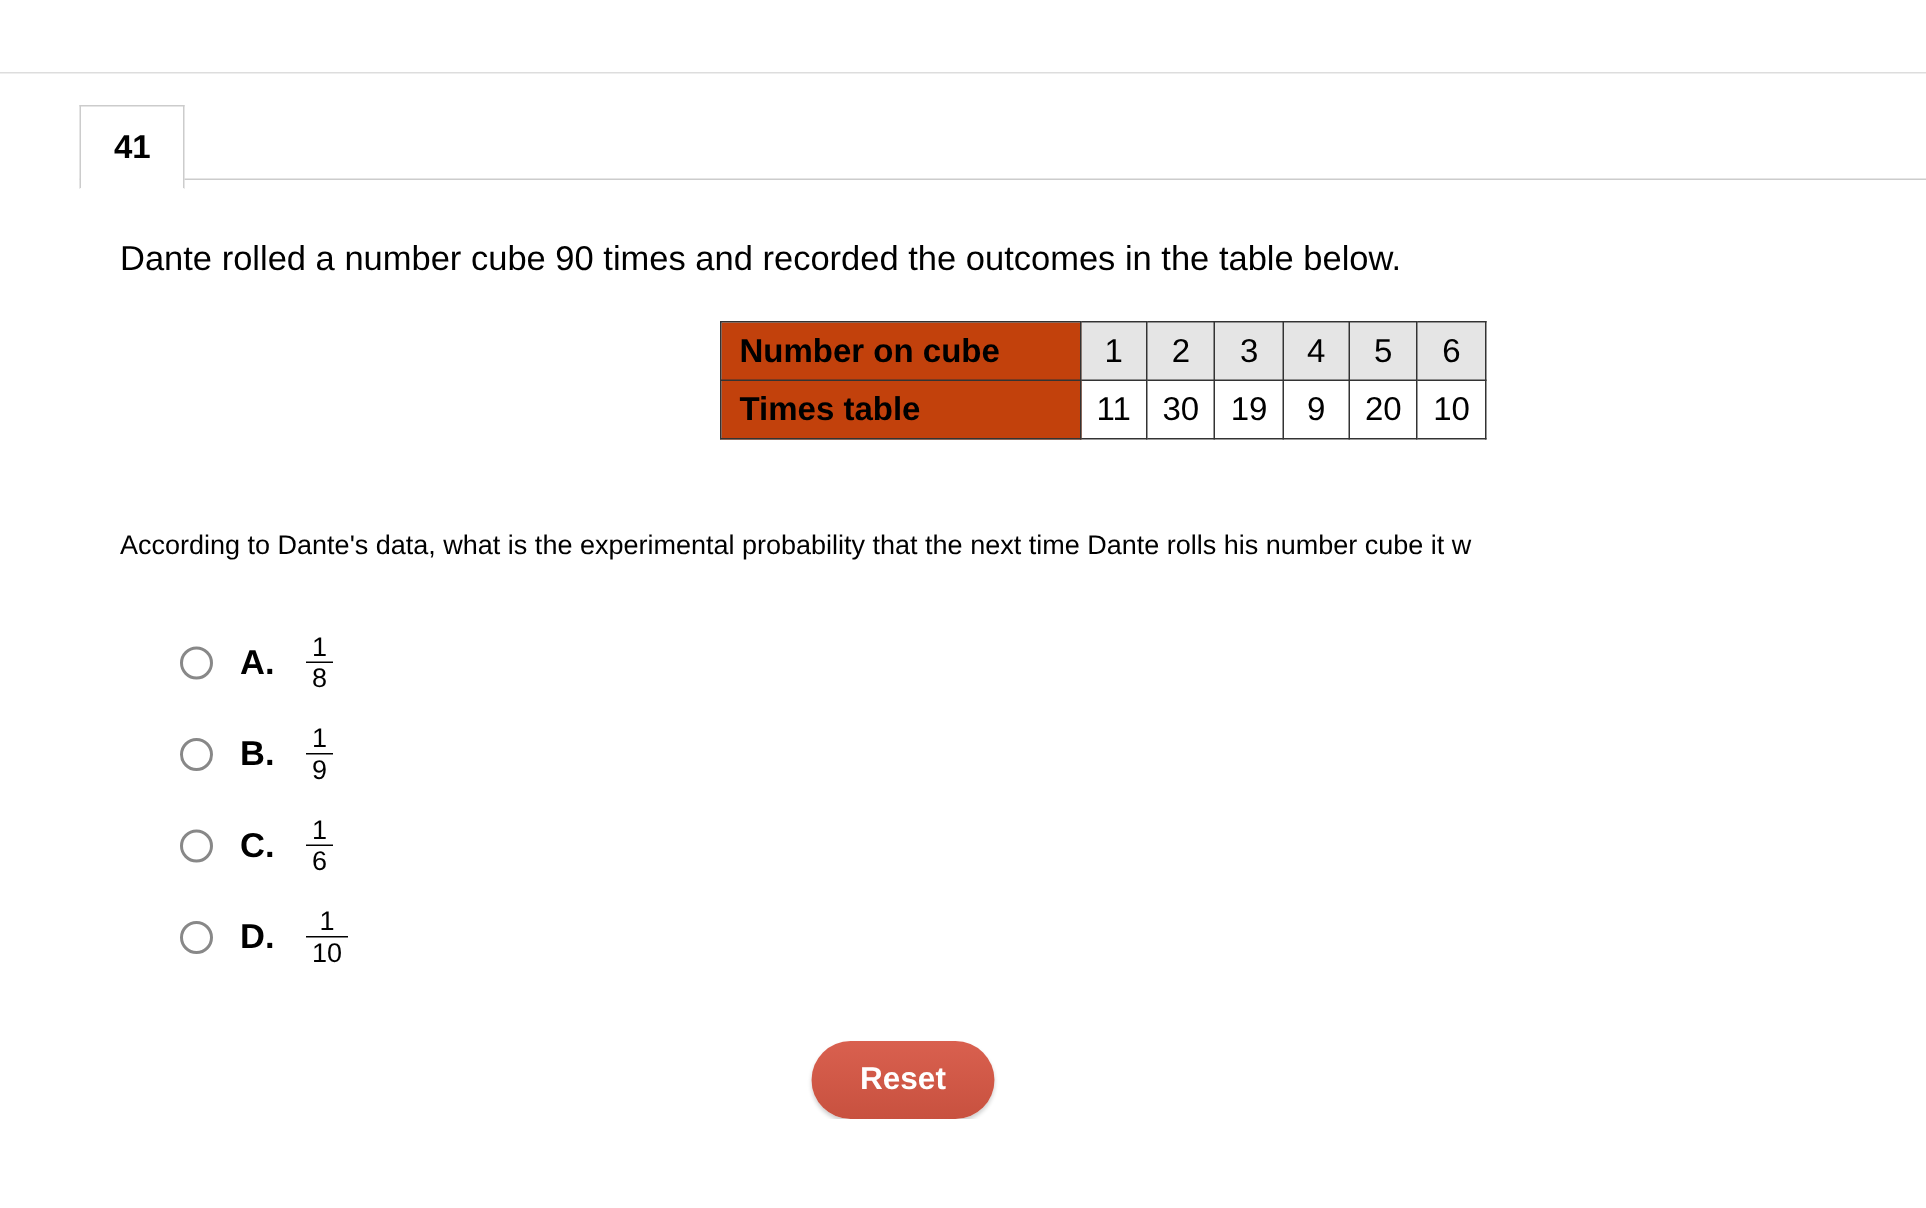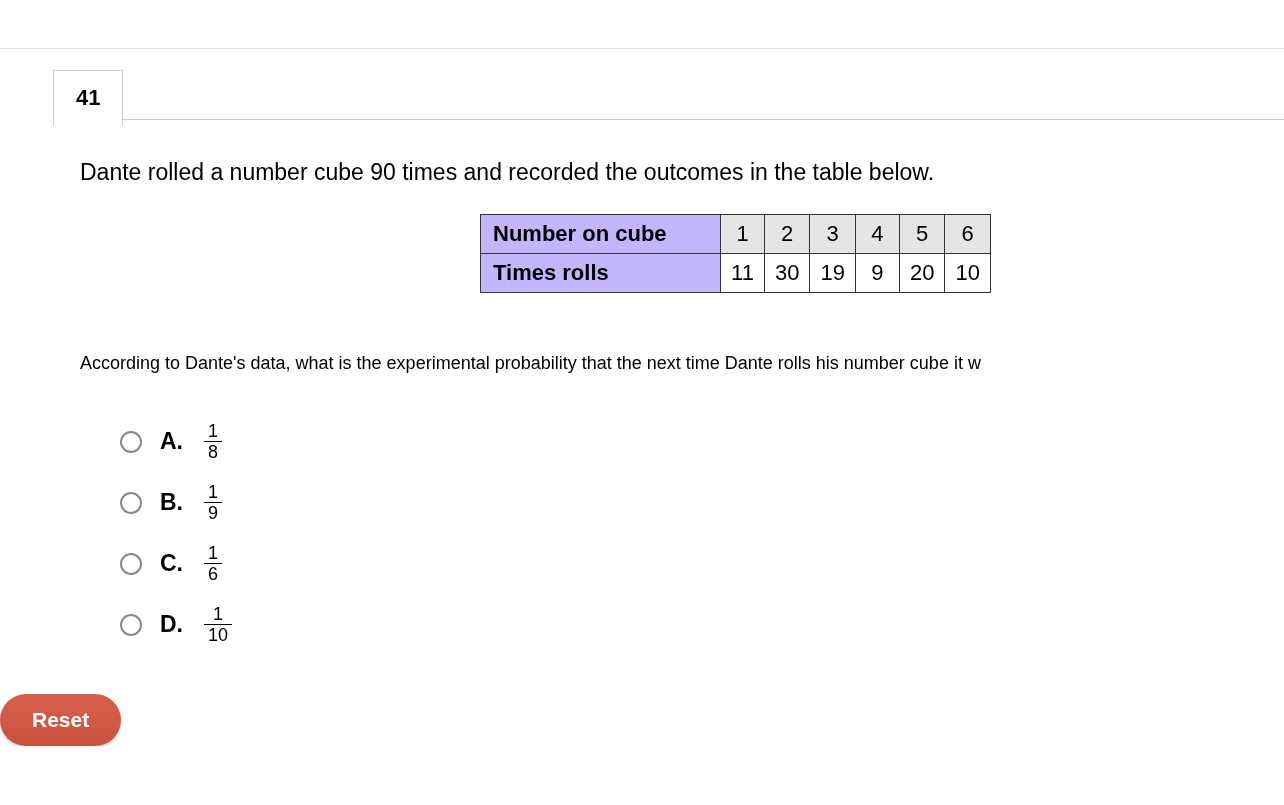--- a/index.html
+++ b/index.html
@@ -54,21 +54,21 @@
     .data-table td, .data-table th {
       border: 1px solid #333;
       padding: 6px 10px;
       text-align: center;
       font-size: 22px;
       min-width: 44px;
     }
     .data-table .row-header {
       text-align: left;
       font-weight: bold;
-      background: #c4b5fd;
+      background: #c2410c;
       padding: 6px 12px;
       min-width: 240px;
     }
     .data-table .header-cell {
       background: #e5e5e5;
     }
     .question-text {
       font-size: 18px;
       margin-bottom: 48px;
     }
@@ -106,21 +106,21 @@
       padding: 0 4px 1px 4px;
     }
     .fraction .den {
       display: block;
       border-top: 1.5px solid #000;
       padding: 1px 4px 0 4px;
     }
     .button-row {
       display: flex;
       gap: 40px;
-      justify-content: space-between;
+      justify-content: center;
       margin: 50px 0 0 -80px;
       width: 100%;
       max-width: 1284px;
     }
     .btn {
       border: none;
       border-radius: 999px;
       padding: 14px 32px;
       font-size: 21px;
       font-weight: bold;
@@ -153,21 +153,21 @@
           <tr>
         <td class="row-header">Number on cube</td>
         <td class="header-cell">1</td>
         <td class="header-cell">2</td>
         <td class="header-cell">3</td>
         <td class="header-cell">4</td>
         <td class="header-cell">5</td>
         <td class="header-cell">6</td>
       </tr>
       <tr>
-        <td class="row-header">Times rolls</td>
+        <td class="row-header">Times table</td>
         <td>11</td>
         <td>30</td>
         <td>19</td>
         <td>9</td>
         <td>20</td>
         <td>10</td>
       </tr>
     </tbody>
       </table>
 

